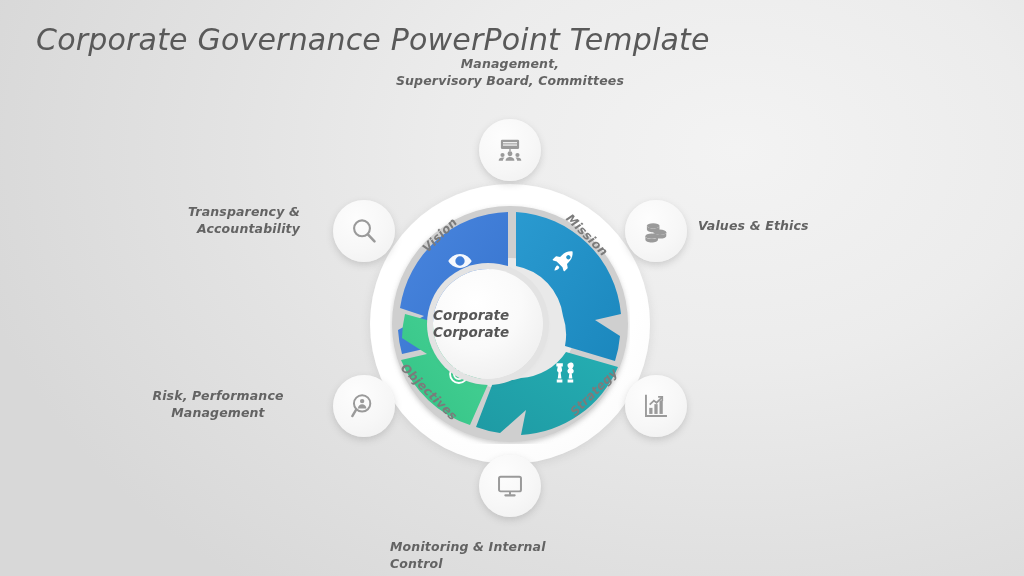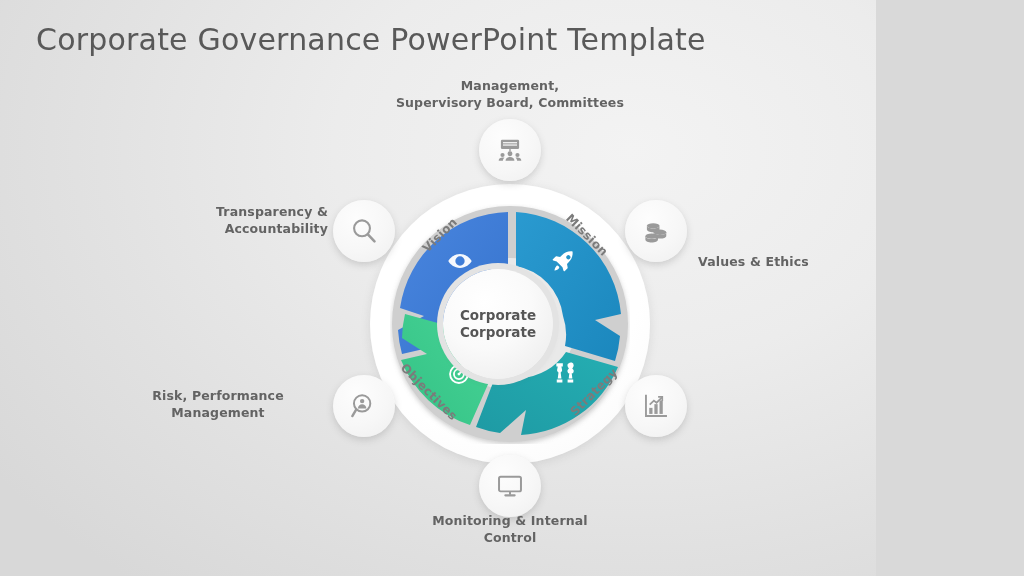--- a/index.html
+++ b/index.html
@@ -10,27 +10,28 @@
     height: 576px;
     overflow: hidden;
   }
   body {
     font-family: "Liberation Sans", sans-serif;
     background: #d9d9d9;
   }
 
   #slide {
     position: relative;
-    width: 876px;
+    width: 1024px;
     height: 576px;
     overflow: hidden;
     
     background:
       radial-gradient(ellipse 780px 560px at 72% 26%, #f3f3f3 0%, #ececec 38%, #e2e2e2 68%, #d8d8d8 100%),
       linear-gradient(135deg, #e6e6e6 0%, #dcdcdc 55%, #d6d6d6 100%);
+    font-style: italic;
   }
 
   
   #title {
     position: absolute;
     left: 36px;
     top: 22px;
     font-size: 30px;
     font-weight: 400;
     letter-spacing: .2px;
@@ -66,32 +67,32 @@
     left: 390px;
     top: 204px;
     width: 240px;
     height: 240px;
   }
   .wheel svg { display: block; }
 
   
   .hub {
     position: absolute;
-    left: 443px;
+    left: 433px;
     top: 269px;
     width: 110px;
     height: 110px;
     border-radius: 50%;
     background: radial-gradient(circle at 38% 30%, #ffffff 0%, #fafafa 45%, #f0f0f0 78%, #e4e4e4 100%);
     box-shadow:
       0 0 0 6px #e3e3e3,
       0 3px 7px rgba(110,110,110,0.30);
     display: flex;
     align-items: center;
-    justify-content: center;
+    justify-content: flex-start;
     text-align: center;
   }
   .hub-text {
     font-size: 13.5px;
     font-weight: bold;
     line-height: 1.25;
     color: #565656;
     font-family: "DejaVu Sans", sans-serif;
   }
 
@@ -150,26 +151,26 @@
   .outer-label {
     position: absolute;
     font-size: 12.5px;
     font-weight: bold;
     line-height: 1.32;
     color: #636363;
     letter-spacing: .15px;
     font-family: "DejaVu Sans", sans-serif;
     white-space: pre-line;
   }
-  .lbl-top      { left: 380px; top: 78px;  width: 260px; text-align: center; }
-  .lbl-topright { left: 698px; top: 218px; width: 250px; text-align: left; margin-top: 36px; }
+  .lbl-top      { left: 380px; top: 56px;  width: 260px; text-align: center; }
+  .lbl-topright { left: 698px; top: 218px; width: 250px; text-align: left; }
   .lbl-botright { left: 702px; top: 388px; width: 250px; text-align: left; }
-  .lbl-bottom   { left: 390px; top: 513px; width: 240px; text-align: center; }
+  .lbl-bottom   { left: 390px; top: 539px; width: 240px; }
   .lbl-botleft  { left: 120px; top: 388px; width: 196px; text-align: center; }
-  .lbl-topleft  { left: 132px; top: 204px; width: 196px; text-align: right; }
+  .lbl-topleft  { left: 104px; top: 204px; width: 196px; text-align: right; }
 </style>
 </head>
 <body>
 
 <div id="slide">
 
   <div id="title">Corporate Governance PowerPoint Template</div>
 
   <div id="diagram">
 

